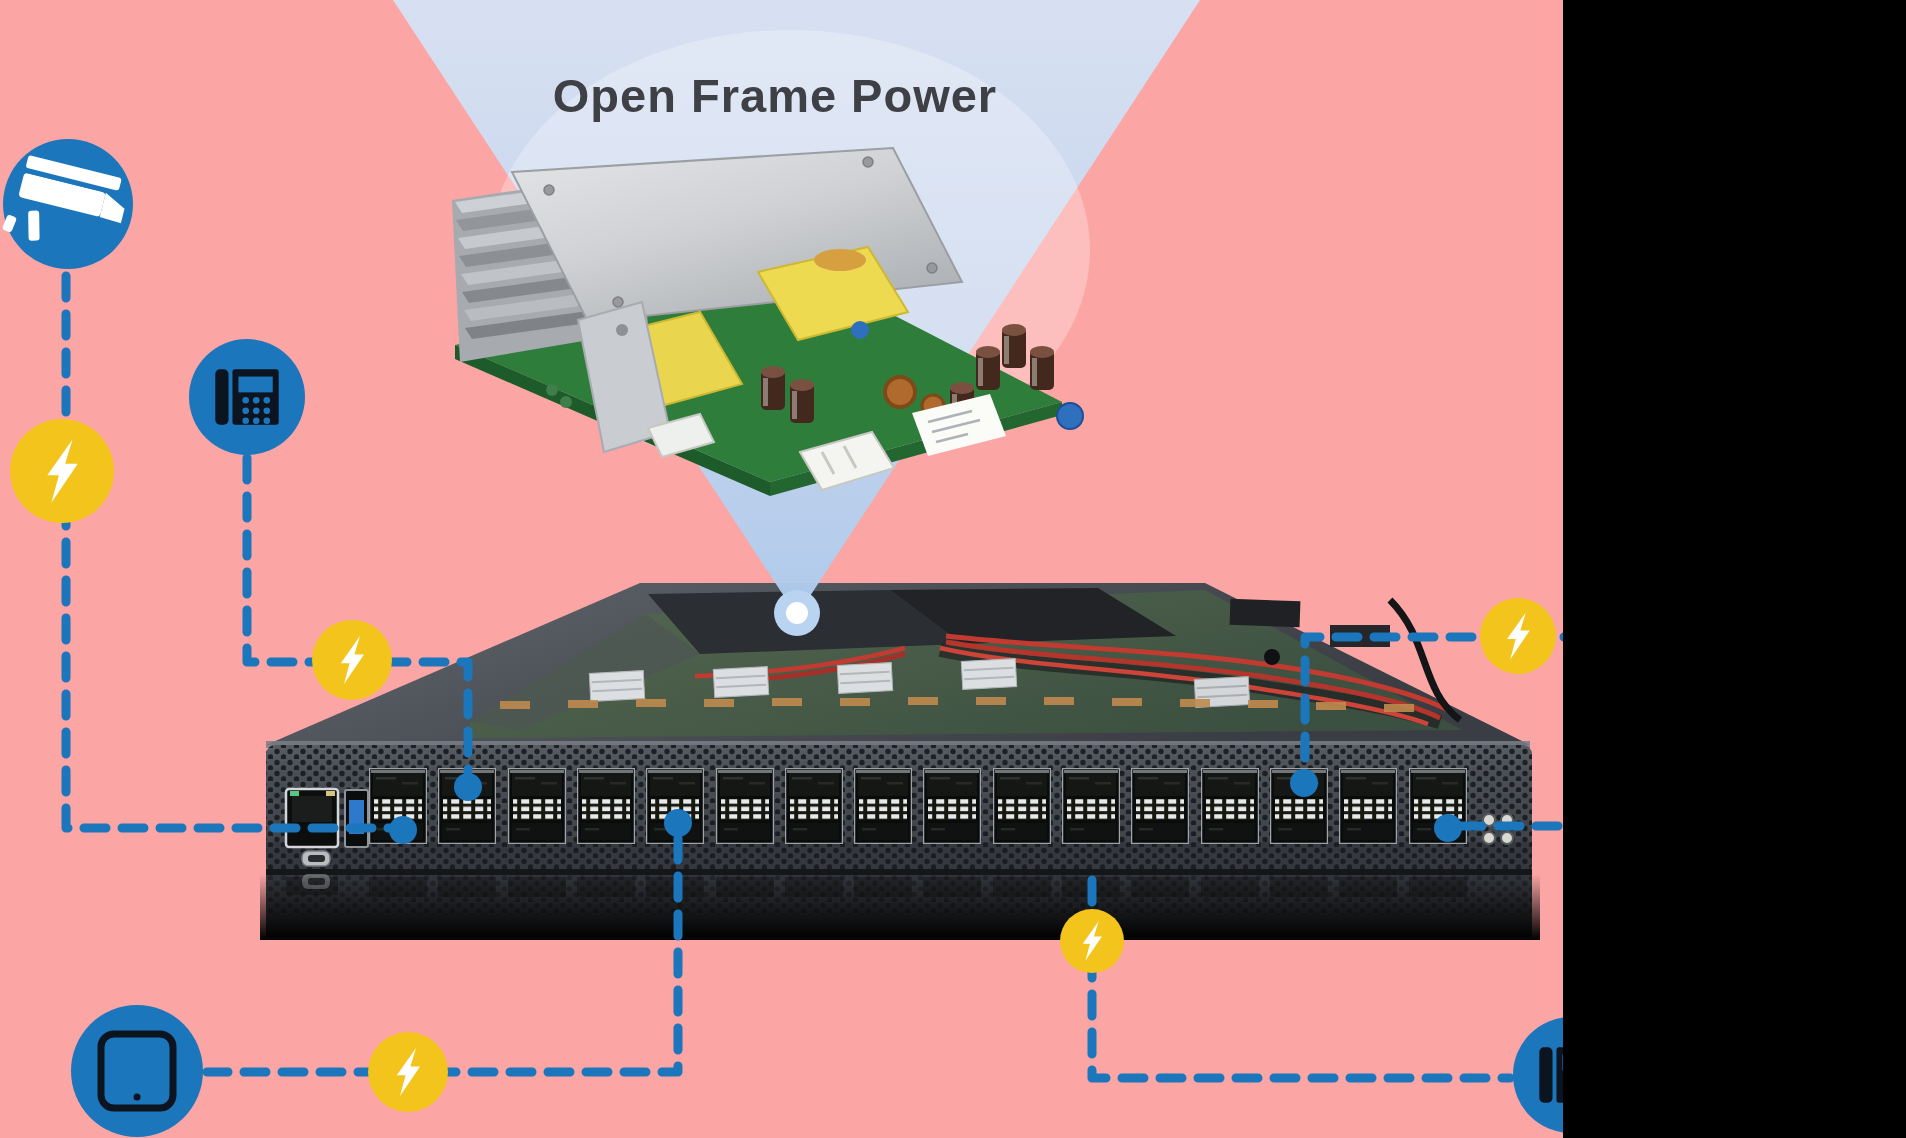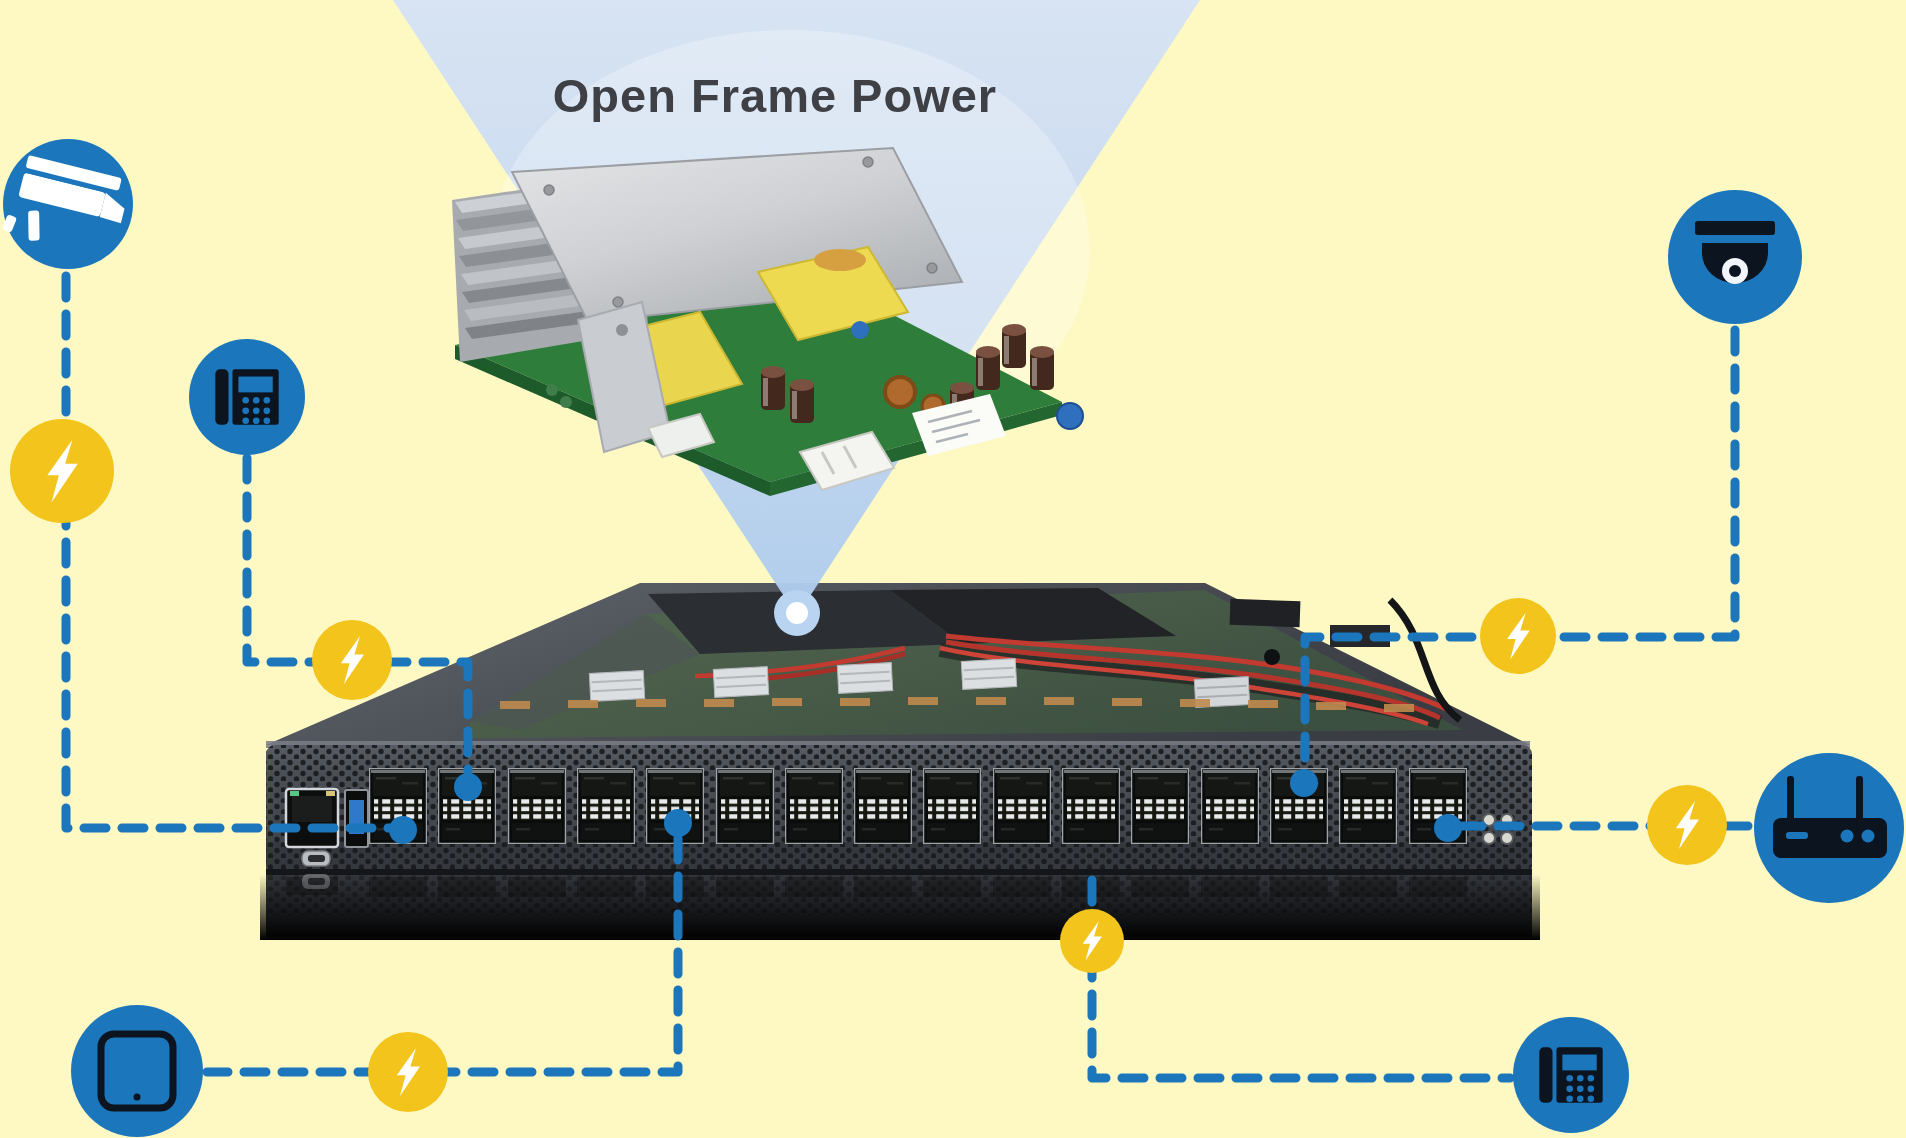--- a/index.html
+++ b/index.html
@@ -1,16 +1,16 @@
 <!DOCTYPE html>
 <html><head>
 <meta charset="utf-8">
 <style>
   html,body{margin:0;padding:0;background:#000;}
-  .stage{position:relative;width:1906px;height:1138px;background:#fef9c3;overflow:hidden;
+  .stage{position:relative;width:1563px;height:1138px;background:#fca5a5;overflow:hidden;
          font-family:"Liberation Sans",sans-serif;}
   .stage svg{position:absolute;left:0;top:0;}
   text.title{font-family:"Liberation Sans",sans-serif;font-weight:bold;letter-spacing:1px;}
 </style>
 </head>
 <body>
 
 <div class="stage">
 <svg width="1906" height="1138" viewBox="0 0 1906 1138">
   <defs>

